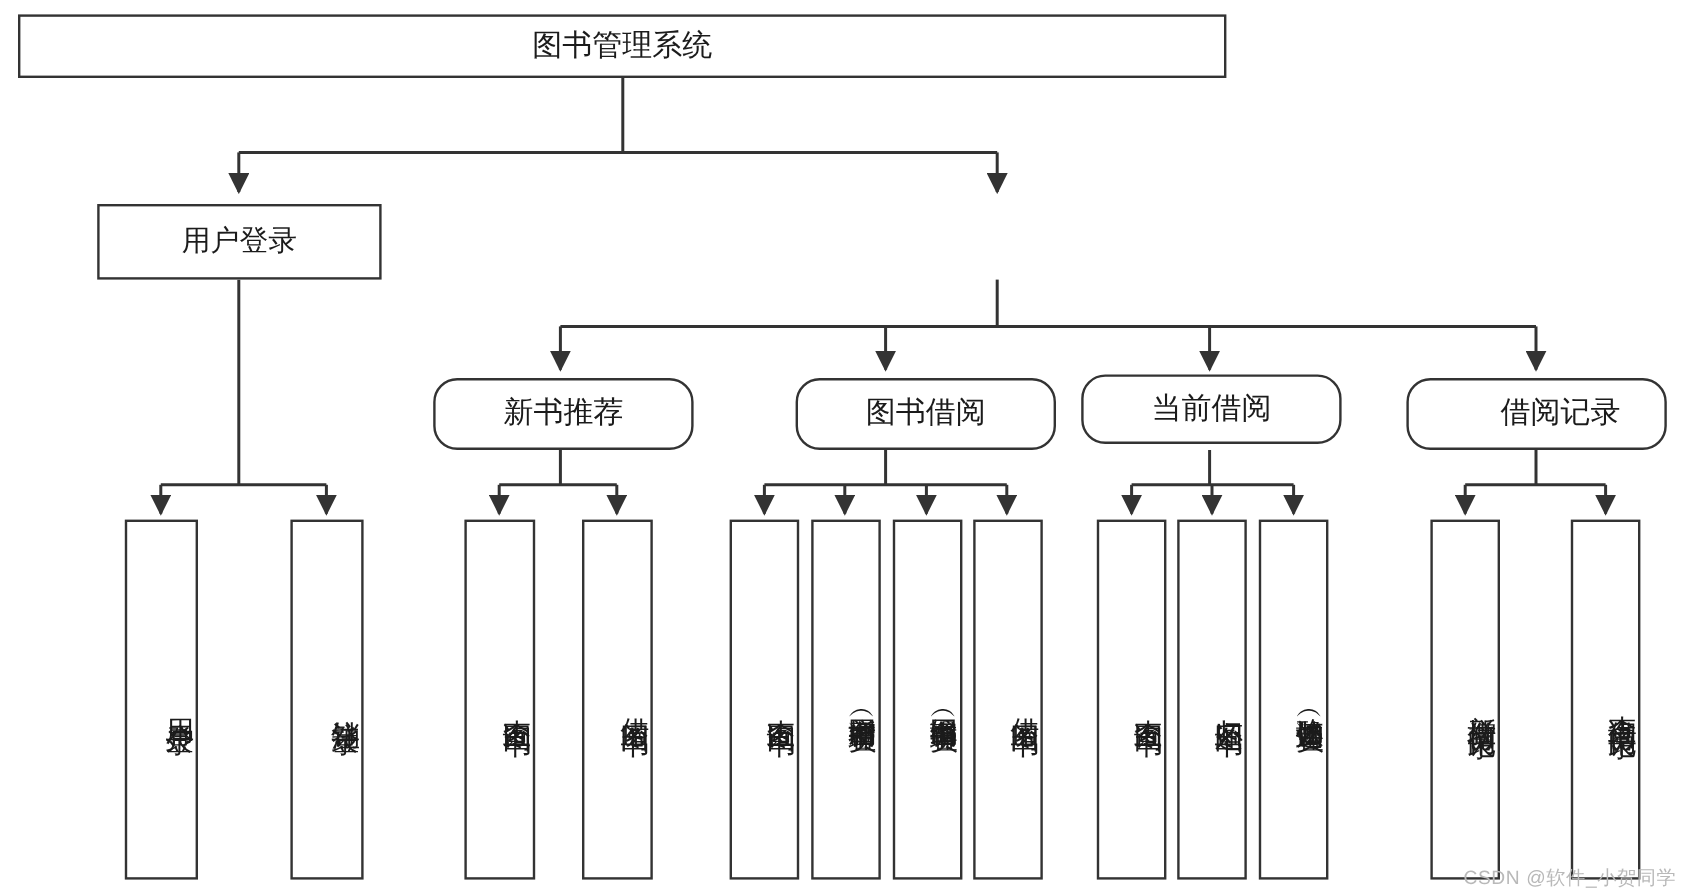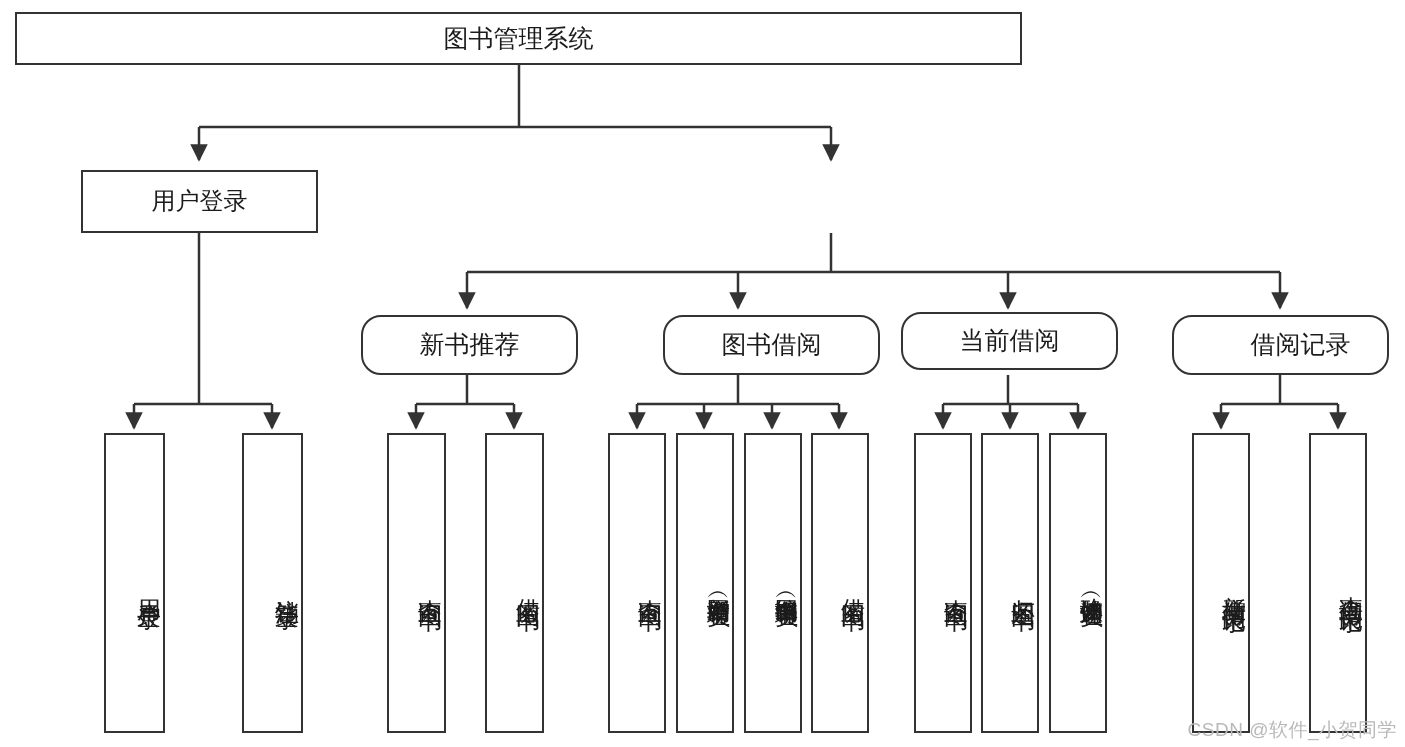--- a/index.html
+++ b/index.html
@@ -63,21 +63,21 @@
     letter-spacing: 1px;
     font-size: 23px;
   }
   .node-label {
     display: block;
   }
   .watermark {
     position: absolute;
     right: 8px;
     bottom: 4px;
-    font-size: 19px;
+    font-size: 16px;
     color: #b9b9b9;
     letter-spacing: 0.5px;
     white-space: nowrap;
     user-select: none;
     text-align: center;
   }
 </style>
 </head>
 <body>
 

